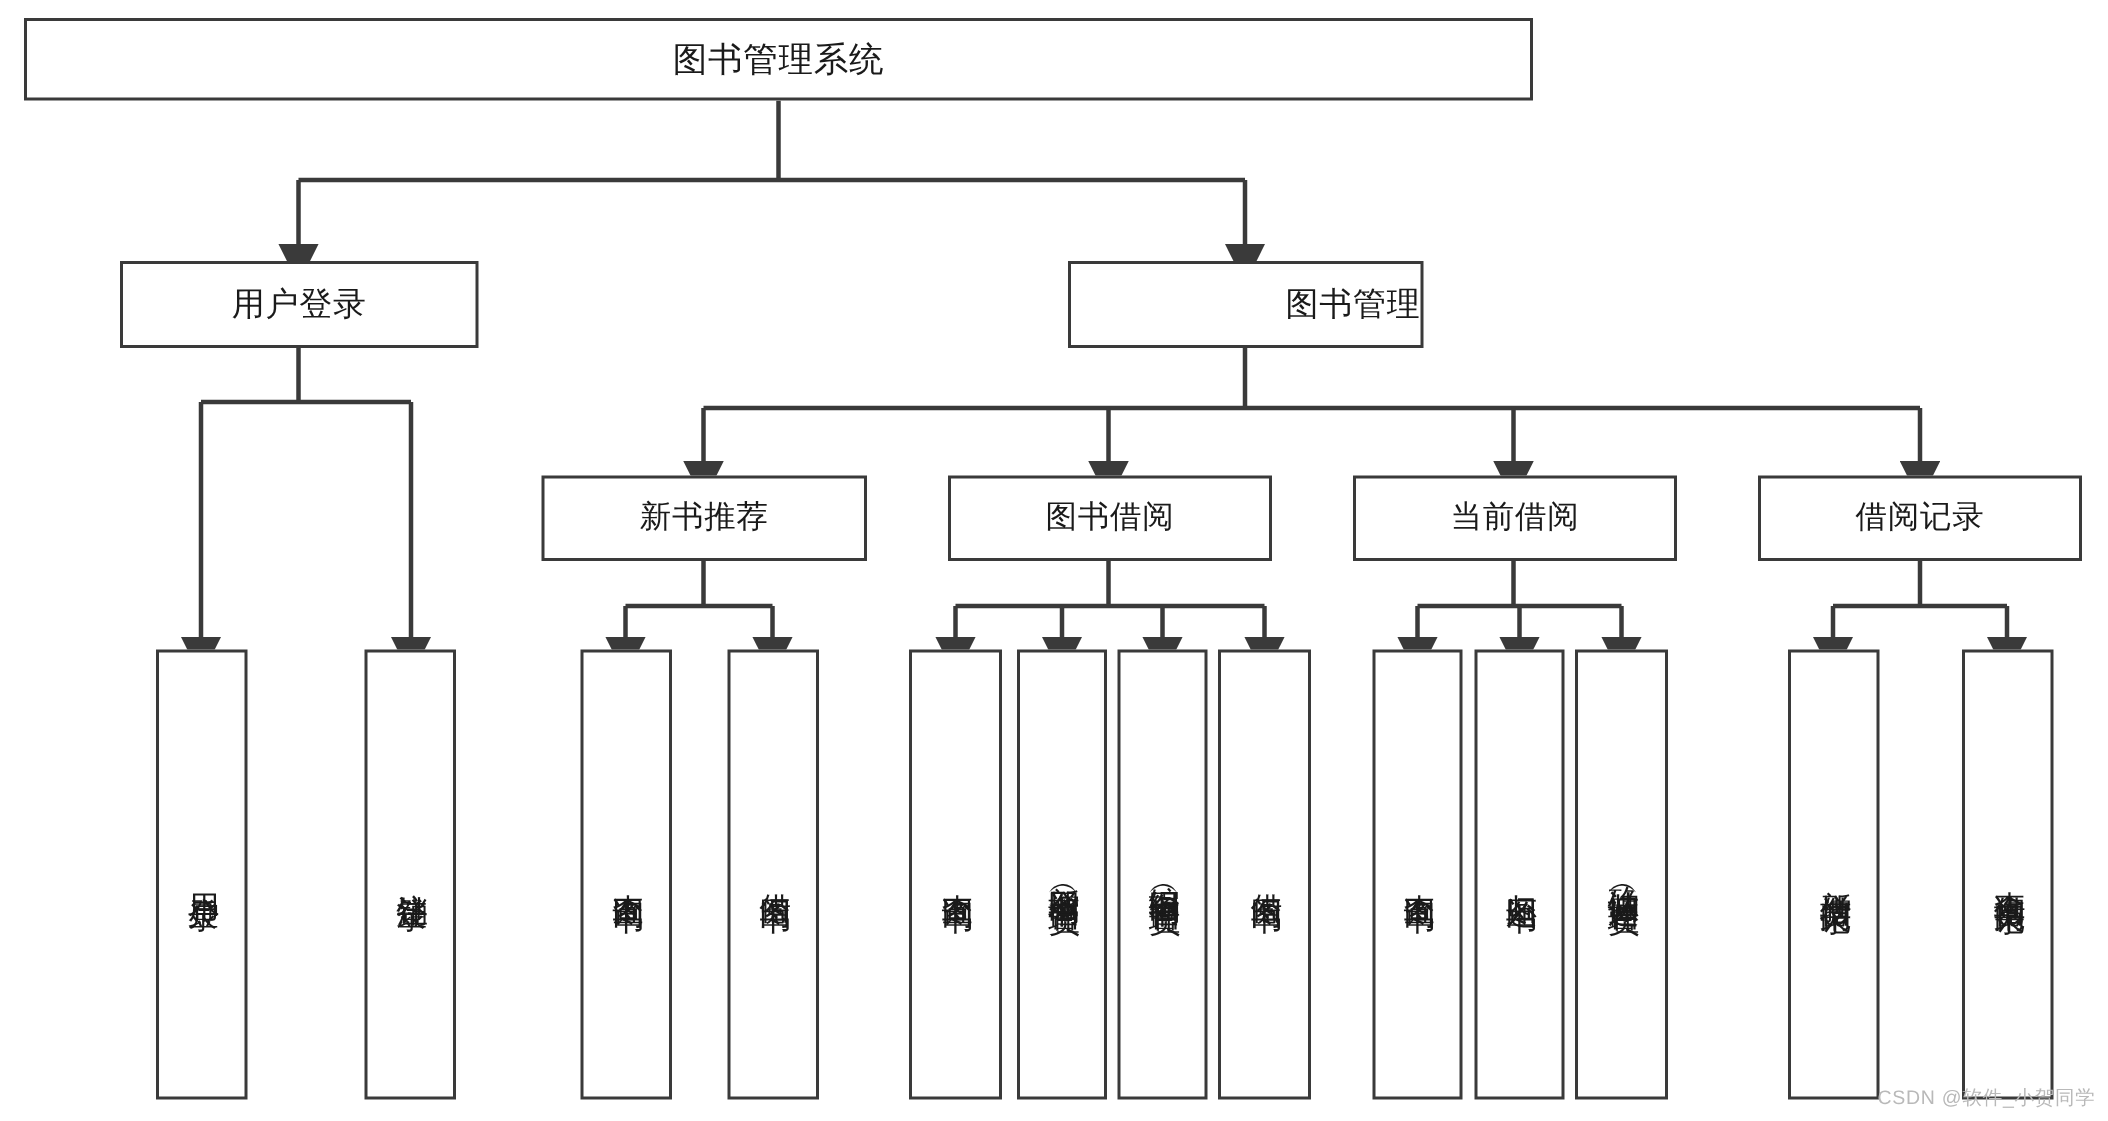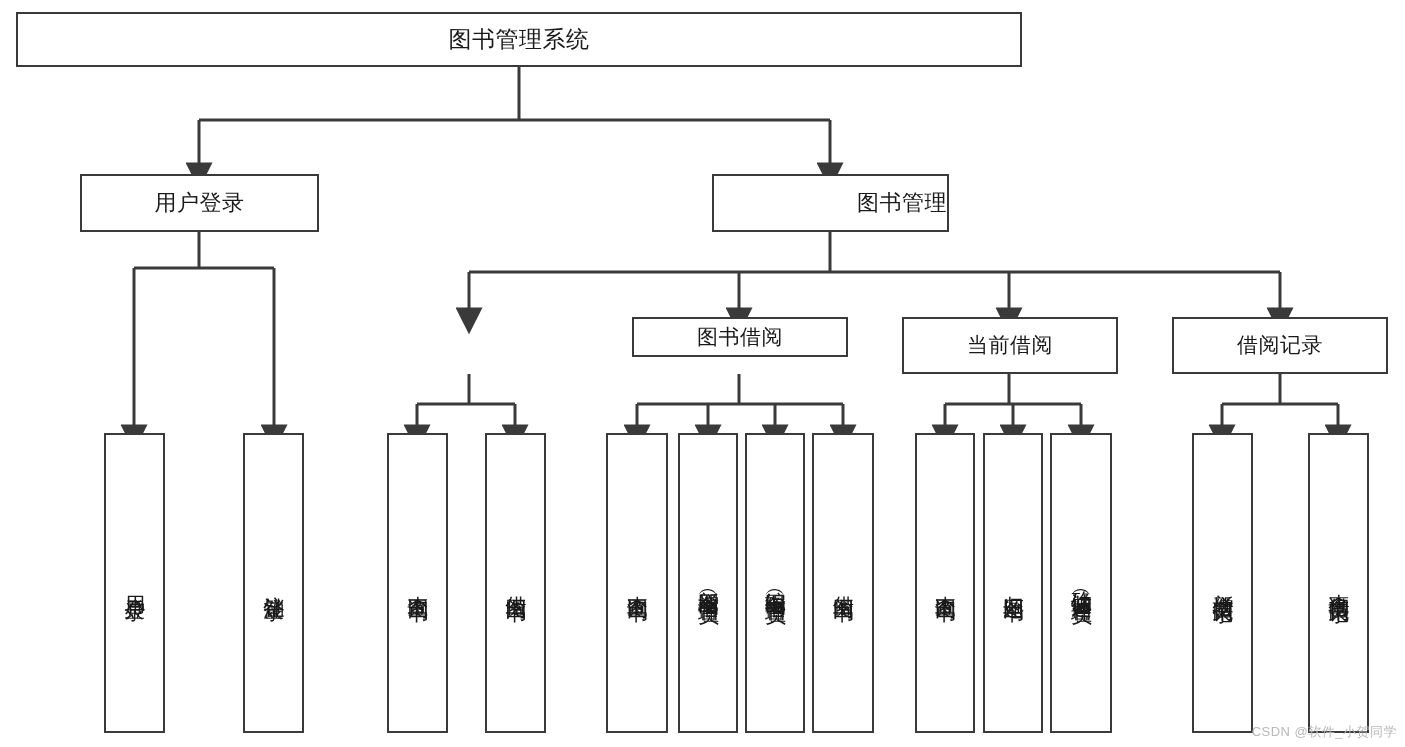--- a/index.html
+++ b/index.html
@@ -124,21 +124,24 @@
     <span class="label-h">图书管理系统</span>
   </div>
 
   <div class="node level2" style="left:80px; top:174px; width:239px; height:58px;">
     <span class="label-h">用户登录</span>
   </div>
   <div class="node level2" style="left:712px; top:174px; width:237px; height:58px;justify-content:flex-end;">
     <span class="label-h">图书管理</span>
   </div>
 
-  <div class="node level3" style="left:632px; top:317px; width:216px; height:40px;">
+  <div class="node level3" style="left:361px; top:317px; width:217px; height:57px;">
+    <span class="label-h">新书推荐</span>
+  </div>
+  <div class="node level3" style="left:632px; top:317px; width:216px; height:57px;">
     <span class="label-h">图书借阅</span>
   </div>
   <div class="node level3" style="left:902px; top:317px; width:216px; height:57px;">
     <span class="label-h">当前借阅</span>
   </div>
   <div class="node level3" style="left:1172px; top:317px; width:216px; height:57px;">
     <span class="label-h">借阅记录</span>
   </div>
 
   <div class="node leaf" style="left:104px; top:433px; width:61px; height:300px;">

